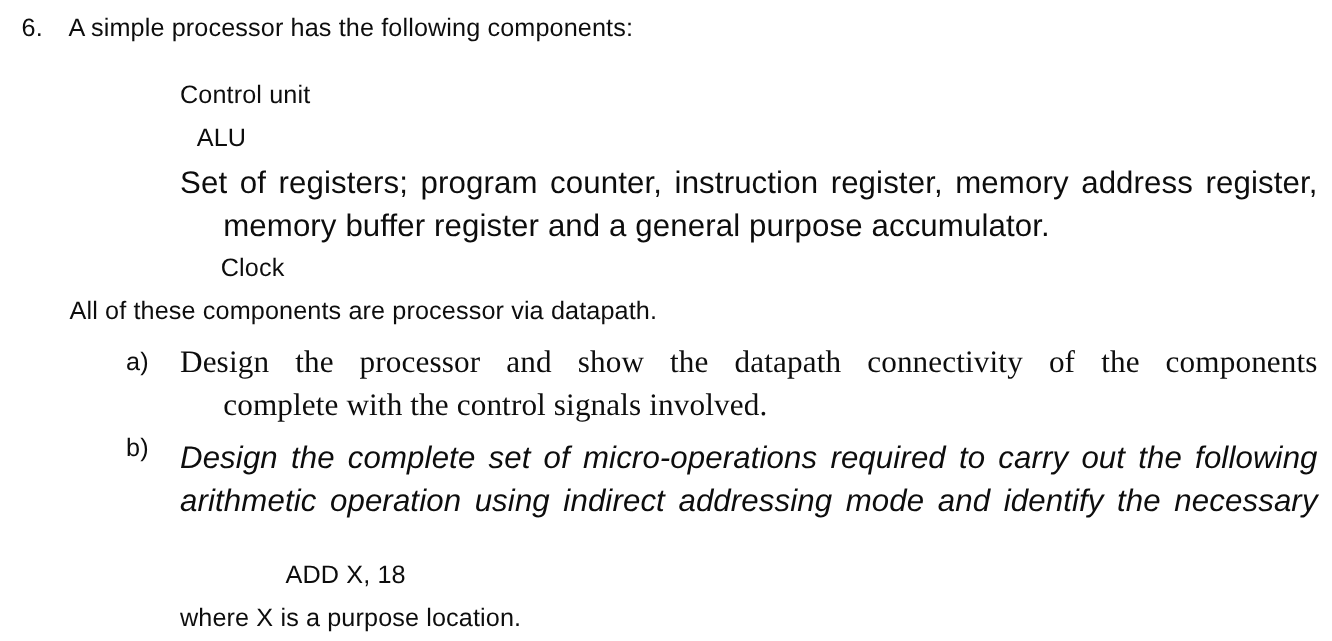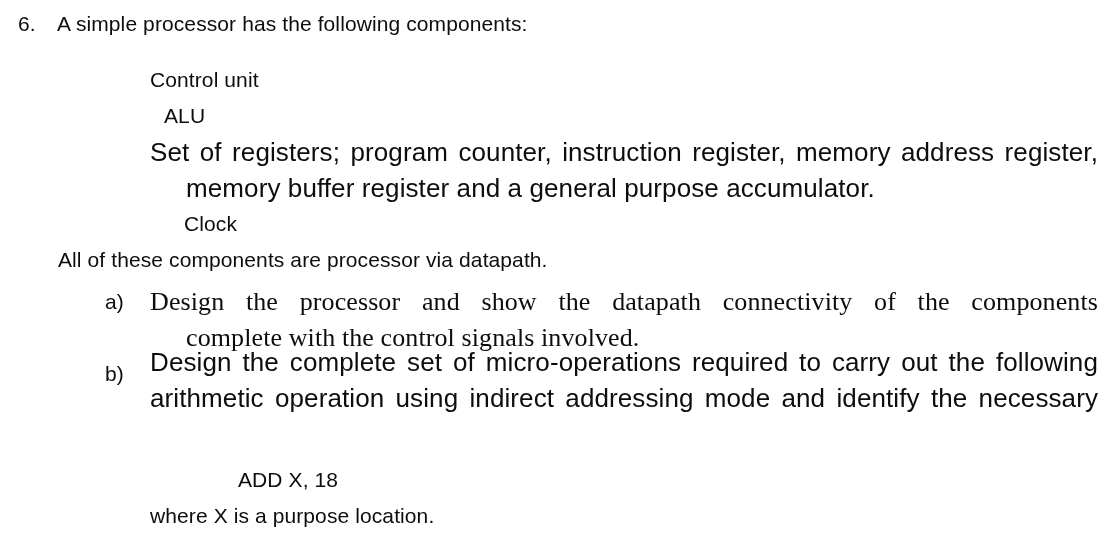--- a/index.html
+++ b/index.html
@@ -85,21 +85,21 @@
   .sub-marker {
     left: 105px;
   }
   .sub-body {
     left: 150px;
     width: 948px;
   }
   .item-a-marker { top: 284px; }
   .item-a-body   { top: 284px; font-family: Liberation Serif, serif; }
   .item-b-marker { top: 356px; }
-  .item-b-body   { top: 344px; }
+  .item-b-body   { top: 363px; font-style: italic; }
 
   
   .code-line { left: 238px; top: 462px; }
 
   
   .closing { left: 150px; top: 498px; }
 </style>
 </head>
 <body>
 

